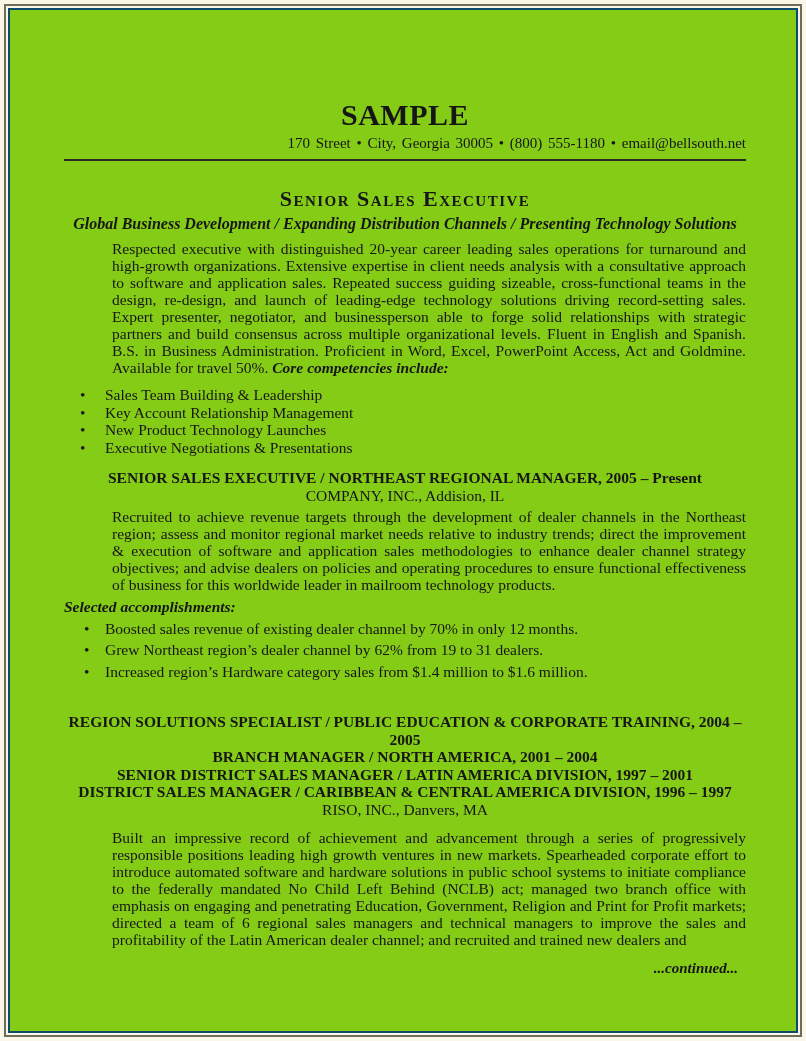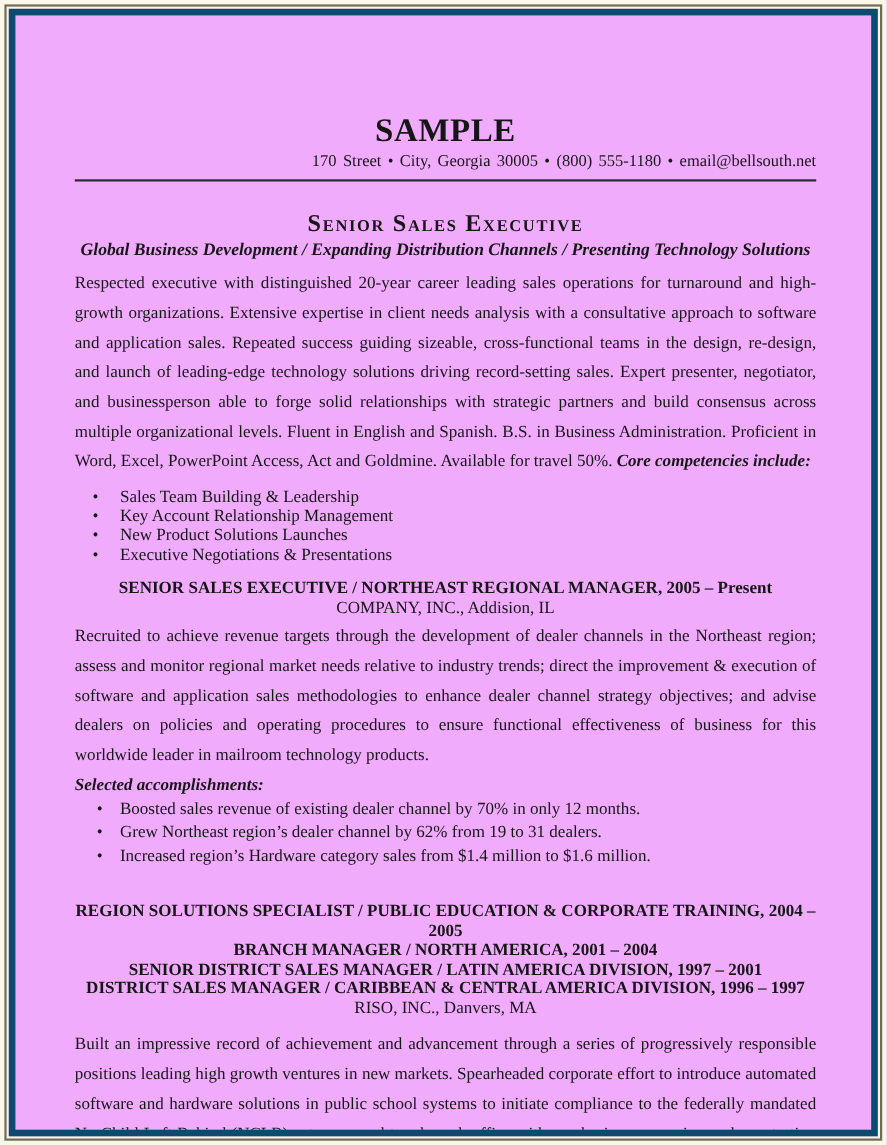--- a/index.html
+++ b/index.html
@@ -11,22 +11,22 @@
     position: relative;
   }
   .frame-outer {
     position: absolute;
     inset: 4px;
     border: 2px solid #6e6d58;
   }
   .frame-inner {
     position: absolute;
     inset: 2px;
-    border: 6px solid #0c4a6e;
-    background: #f0abfc;
+    border: 2px solid #0c4a6e;
+    background: #84cc16;
     overflow: hidden;
   }
   .content {
     padding: 0 50px 0 54px;
   }
   .name {
     margin-top: 88px;
     text-align: center;
     font-size: 30px;
     line-height: 33px;
@@ -59,21 +59,22 @@
     text-align: center;
     font-size: 16px;
     line-height: 19px;
     font-weight: bold;
     font-style: italic;
   }
   .para {
     margin-top: 7px;
     text-align: justify;
     font-size: 15.5px;
-    line-height: 27px;
+    line-height: 17px;
+    margin-left: 48px;
   }
   .bi { font-weight: bold; font-style: italic; }
   .comp-row {
     display: flex;
     margin-top: 10px;
   }
   .comp-col { width: 50%; }
   .comp-col.left { padding-left: 56px; }
   .comp-col.right { padding-left: 14px; }
   ul.bullets { list-style: none; }
@@ -166,21 +167,21 @@
 
       <div class="headline-title sc">Senior Sales Executive</div>
       <div class="headline-subtitle">Global Business Development / Expanding Distribution Channels / Presenting Technology Solutions</div>
 
       <p class="para"><span>Respected executive with distinguished 20-year career leading sales operations for turnaround and high-growth organizations. Extensive expertise in client needs analysis with a consultative approach to software and application sales. Repeated success guiding sizeable, cross-functional teams in the design, re-design, and launch of leading-edge technology solutions driving record-setting sales. Expert presenter, negotiator, and businessperson able to forge solid relationships with strategic partners and build consensus across multiple organizational levels. Fluent in English and Spanish. B.S. in Business Administration. Proficient in Word, Excel, PowerPoint Access, Act and Goldmine. Available for travel 50%.</span> <span class="bi">Core competencies include:</span></p>
 
       <div class="comp-row">
         <ul class="bullets comp-col right">
           <li>Sales Team Building &amp; Leadership</li>
           <li>Key Account Relationship Management</li>
-          <li>New Product Solutions Launches</li>
+          <li>New Product Technology Launches</li>
           <li>Executive Negotiations &amp; Presentations</li>
         </ul>
       </div>
 
 
       <div class="job-title job1-title">SENIOR SALES EXECUTIVE / NORTHEAST REGIONAL MANAGER, 2005 – Present</div>
       <div class="company">COMPANY, INC., Addision, IL</div>
       <p class="para job-desc">Recruited to achieve revenue targets through the development of dealer channels in the Northeast region; assess and monitor regional market needs relative to industry trends; direct the improvement &amp; execution of software and application sales methodologies to enhance dealer channel strategy objectives; and advise dealers on policies and operating procedures to ensure functional effectiveness of business for this worldwide leader in mailroom technology products.</p>
 
       <div class="accomp-label">Selected accomplishments:</div>

